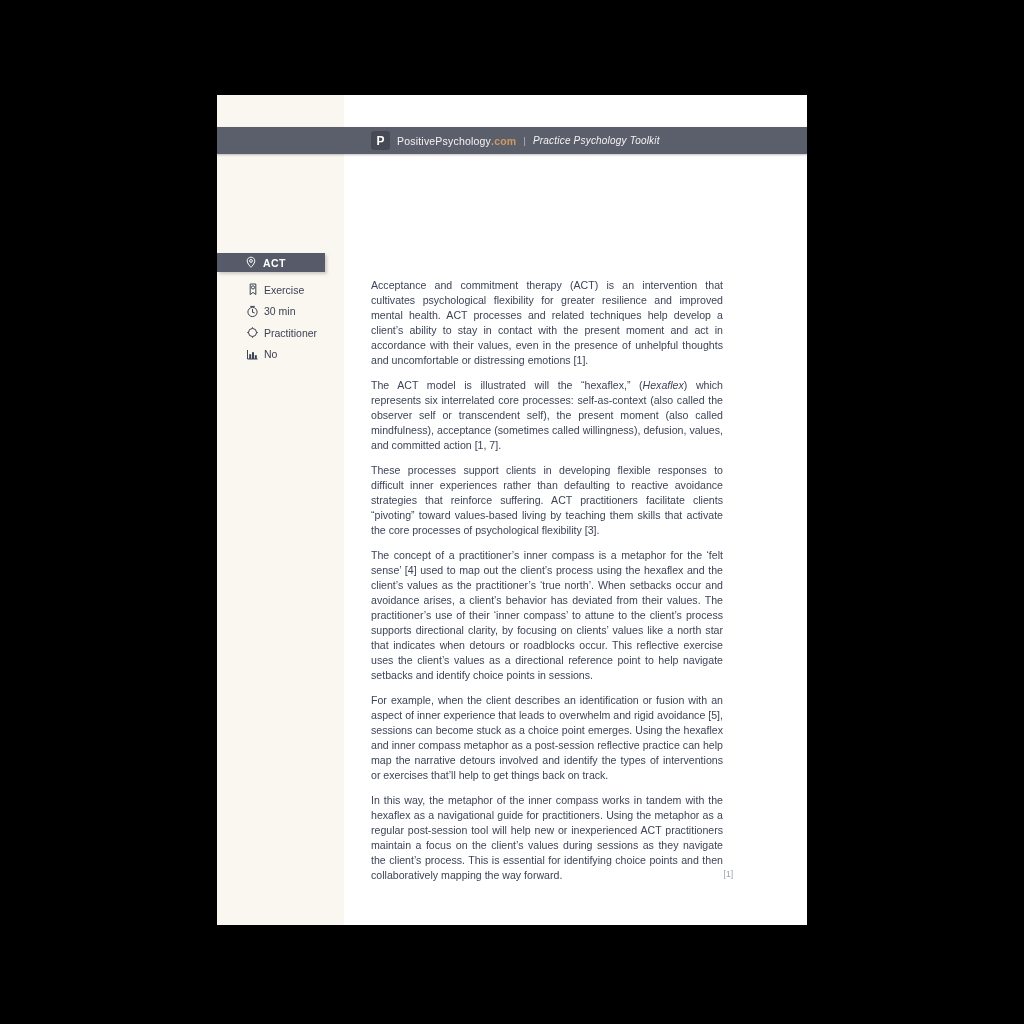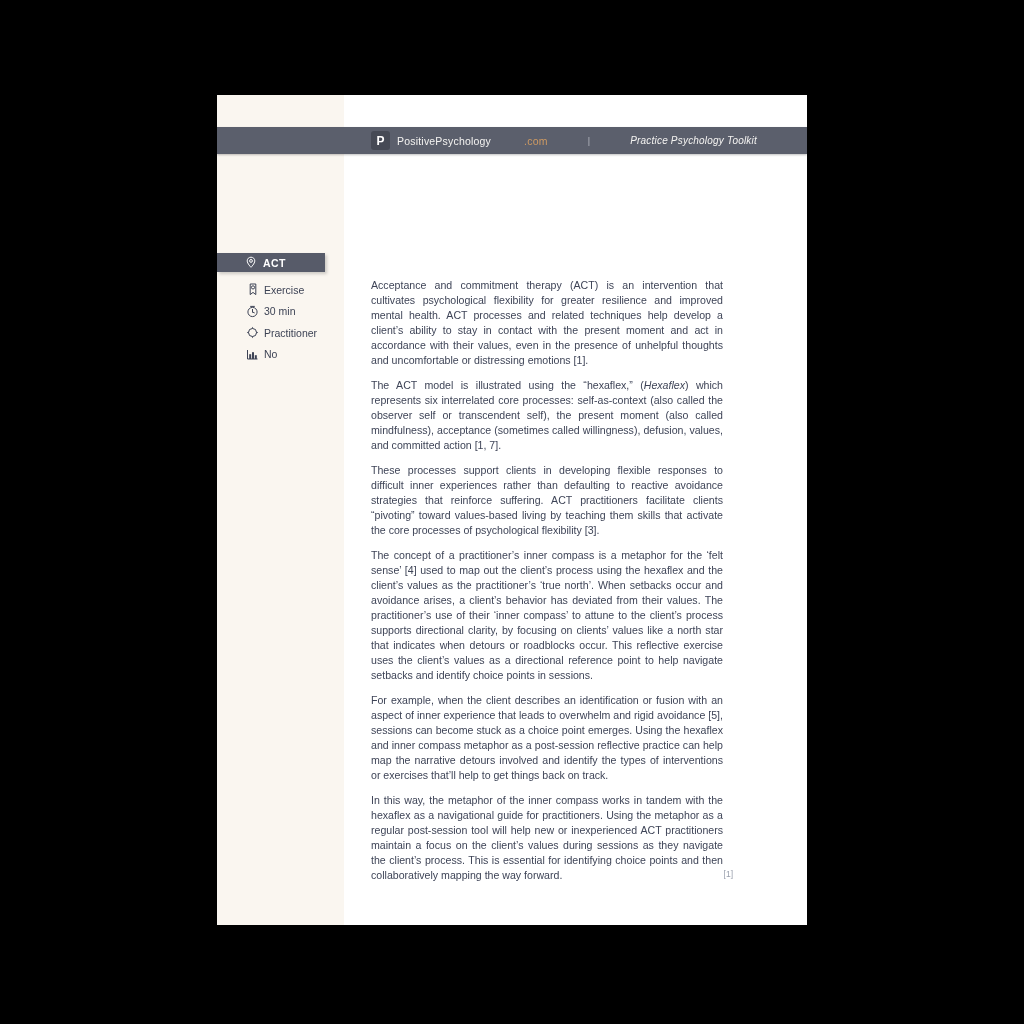--- a/index.html
+++ b/index.html
@@ -35,23 +35,23 @@
     position: absolute; left: 154px; top: 4px;
     width: 19px; height: 19px;
     background: #464a55;
     border-radius: 3px;
     display: flex; align-items: center; justify-content: center;
     color: #ffffff; font-weight: bold; font-size: 12px;
   }
   .brand {
     position: absolute; left: 180px; top: 0; height: 27px;
     display: flex; align-items: center;
-    font-size: 10.5px; color: #f4f3f1; letter-spacing: 0.2px; gap: 33px;
-  }
-  .brand .tld { color: #cf9a62; }
+    font-size: 10.5px; color: #f4f3f1; letter-spacing: 0.2px;
+  }
+  .brand .tld { color: #cf9a62; font-weight: bold; }
   .brand .sep { color: #b8bac2; margin: 0 7px; font-size: 9px; }
   .brand .toolkit { font-style: italic; font-size: 10px; color: #f4f3f1; }
 
   
   .doc-title {
     position: absolute; left: 154px; top: 95px; width: 420px;
     color: #e2824e; font-weight: bold;
     font-size: 17px; line-height: 23px;
     letter-spacing: 0.1px;
   }
@@ -178,21 +178,21 @@
             <rect x="8.8" y="7.2" width="2" height="3.8" fill="#3d4355"></rect>
           </svg>
         </span>
         <span class="label">No</span>
       </div>
 
     </div>
 
     <div class="content">
       <p>Acceptance and commitment therapy (ACT) is an intervention that cultivates psychological flexibility for greater resilience and improved mental health. ACT processes and related techniques help develop a client’s ability to stay in contact with the present moment and act in accordance with their values, even in the presence of unhelpful thoughts and uncomfortable or distressing emotions [1].</p>
-      <p><span>The ACT model is illustrated using the “hexaflex,” (</span><span class="italic">Hexaflex</span><span>) which represents six interrelated core processes: self-as-context (also called the observer self or transcendent self), the present moment (also called mindfulness), acceptance (sometimes called willingness), defusion, values, and committed action [1, 7].</span></p>
+      <p><span>The ACT model is illustrated will the “hexaflex,” (</span><span class="italic">Hexaflex</span><span>) which represents six interrelated core processes: self-as-context (also called the observer self or transcendent self), the present moment (also called mindfulness), acceptance (sometimes called willingness), defusion, values, and committed action [1, 7].</span></p>
       <p>These processes support clients in developing flexible responses to difficult inner experiences rather than defaulting to reactive avoidance strategies that reinforce suffering. ACT practitioners facilitate clients “pivoting” toward values-based living by teaching them skills that activate the core processes of psychological flexibility [3].</p>
       <p>The concept of a practitioner’s inner compass is a metaphor for the ‘felt sense’ [4] used to map out the client’s process using the hexaflex and the client’s values as the practitioner’s ‘true north’. When setbacks occur and avoidance arises, a client’s behavior has deviated from their values. The practitioner’s use of their ‘inner compass’ to attune to the client’s process supports directional clarity, by focusing on clients’ values like a north star that indicates when detours or roadblocks occur. This reflective exercise uses the client’s values as a directional reference point to help navigate setbacks and identify choice points in sessions.</p>
       <p>For example, when the client describes an identification or fusion with an aspect of inner experience that leads to overwhelm and rigid avoidance [5], sessions can become stuck as a choice point emerges. Using the hexaflex and inner compass metaphor as a post-session reflective practice can help map the narrative detours involved and identify the types of interventions or exercises that’ll help to get things back on track.</p>
       <p>In this way, the metaphor of the inner compass works in tandem with the hexaflex as a navigational guide for practitioners. Using the metaphor as a regular post-session tool will help new or inexperienced ACT practitioners maintain a focus on the client’s values during sessions as they navigate the client’s process. This is essential for identifying choice points and then collaboratively mapping the way forward.</p>
     </div>
 
     <div class="page-number">[1]</div>
 
   </div>
 </div>

